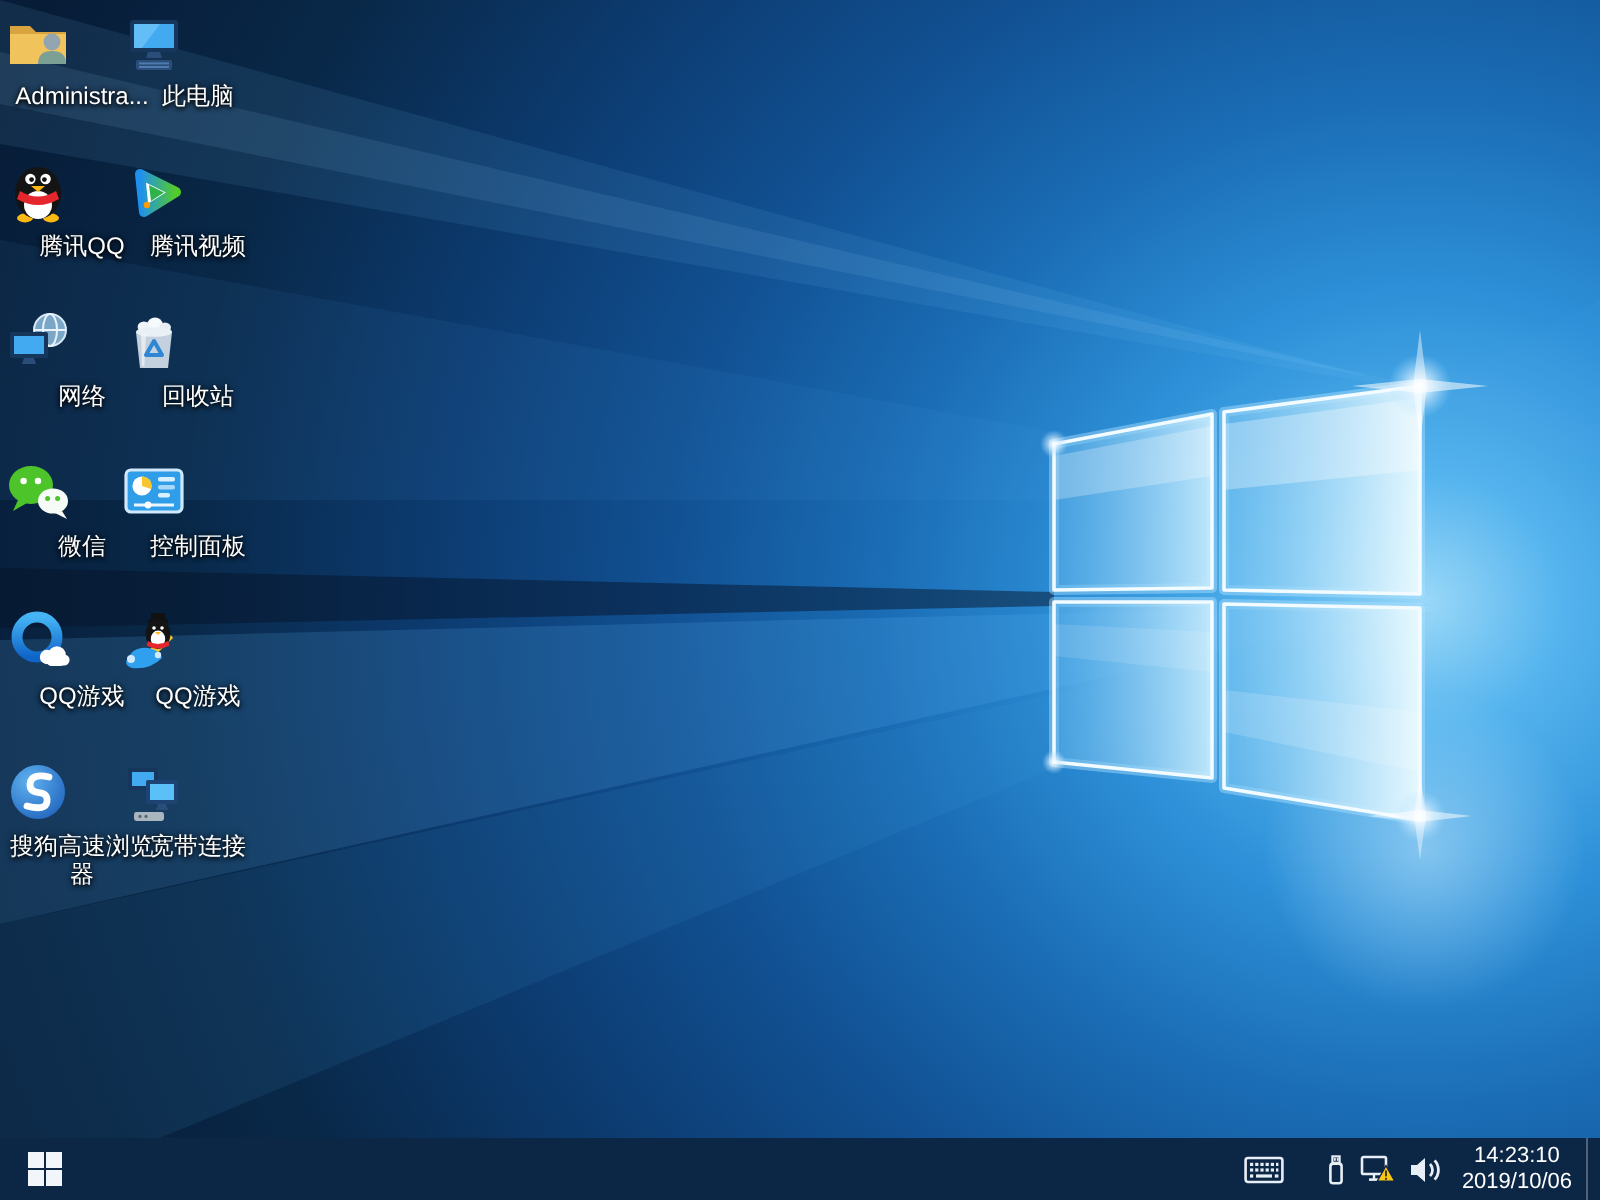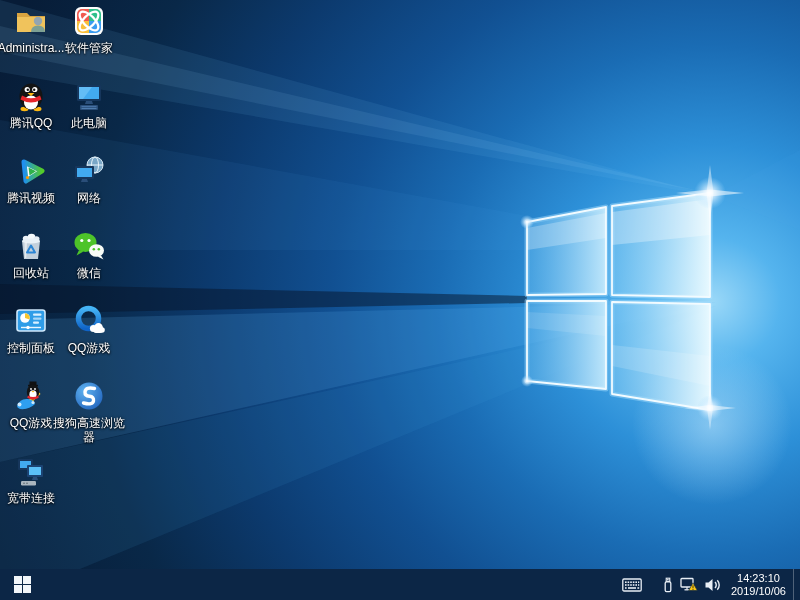--- a/index.html
+++ b/index.html
@@ -16,21 +16,21 @@
         #9ad8f8 0%, #55b4ee 9%, #2d90d8 22%, #1a6cb4 36%,
         #115092 50%, #0c3a6e 66%, #092848 82%, #071c37 100%);
   }
   .desktop svg.wall{position:absolute;left:0;top:0;width:100%;height:100%;}
   
   .icon-grid{
     position:absolute;left:2px;top:4px;
     display:grid;grid-template-columns:58px 58px;grid-auto-rows:75px;
   }
   .desk-icon{
-    width:58px;display:flex;flex-direction:column;align-items:center;
+    width:58px;display:flex;flex-direction:column;
     cursor:default;
   }
   .desk-icon .glyph{width:34px;height:34px;flex:0 0 auto;}
   .desk-icon .lbl{
     width:78px;margin-top:3px;text-align:center;
     color:#ffffff;font-size:12px;line-height:14px;
     text-shadow:0 1px 2px #000,0 0 3px rgba(0,0,0,.85);
     word-break:break-all;
   }
   
@@ -135,64 +135,48 @@
     <div class="desk-icon">
       <svg class="glyph" viewBox="0 0 34 34">
         <path d="M3,9 L13,9 L16,12 L31,12 L31,28 L3,28 Z" fill="#d9a440"></path>
         <path d="M3,13 L31,13 L31,28 L3,28 Z" fill="#f0c35c"></path>
         <circle cx="24" cy="17" r="4.2" fill="#93a5b1"></circle>
         <path d="M17,28 Q17,21.5 24,21.5 Q31,21.5 31,28 Z" fill="#7da094"></path>
       </svg>
       <div class="lbl">Administra...</div>
     </div>
 
-    <div class="desk-icon">
-      <svg class="glyph" viewBox="0 0 34 34">
-        <rect x="3" y="3" width="28" height="28" rx="6" fill="#fdfdfd"></rect>
-        <g clip-path="url(#smClip)">
-          <rect x="5" y="5" width="12" height="12" fill="#f15a4f"></rect>
-          <rect x="17" y="5" width="12" height="12" fill="#2fc08a"></rect>
-          <rect x="5" y="17" width="12" height="12" fill="#f9bf3b"></rect>
-          <rect x="17" y="17" width="12" height="12" fill="#3b9cf0"></rect>
-        </g>
-        <g fill="none" stroke="#ffffff" stroke-width="2.2">
-          <ellipse cx="17" cy="17" rx="12" ry="5.5" transform="rotate(45 17 17)"></ellipse>
-          <ellipse cx="17" cy="17" rx="12" ry="5.5" transform="rotate(-45 17 17)"></ellipse>
-        </g>
-      </svg>
-      <div class="lbl">软件管家</div>
+
+    <div class="desk-icon">
+      <svg class="glyph" viewBox="0 0 34 34">
+        <rect x="5" y="6" width="24" height="16" rx="1.5" fill="#16365c"></rect>
+        <rect x="7" y="8" width="20" height="12" fill="#42aaf0"></rect>
+        <path d="M7,8 L20,8 L11,20 L7,20 Z" fill="#63bdf6"></path>
+        <path d="M14,22 L20,22 L21,25 L13,25 Z" fill="#2a4e79"></path>
+        <rect x="8" y="26" width="18" height="5" rx="1" fill="#2a4e79"></rect>
+        <rect x="9.5" y="27.2" width="15" height="1" fill="#4e7bad"></rect>
+        <rect x="9.5" y="29" width="15" height="1" fill="#4e7bad"></rect>
+      </svg>
+      <div class="lbl">此电脑</div>
     </div>
 
     <div class="desk-icon">
       <svg class="glyph" viewBox="0 0 34 34">
         <ellipse cx="10.5" cy="30" rx="4" ry="2.2" fill="#fcb813"></ellipse>
         <ellipse cx="23.5" cy="30" rx="4" ry="2.2" fill="#fcb813"></ellipse>
         <ellipse cx="17" cy="17.5" rx="11.5" ry="13" fill="#141414"></ellipse>
         <ellipse cx="17" cy="23.5" rx="7" ry="7" fill="#ffffff"></ellipse>
         <circle cx="13.2" cy="10.5" r="2.6" fill="#fff"></circle>
           <circle cx="20.8" cy="10.5" r="2.6" fill="#fff"></circle>
         <circle cx="13.8" cy="10.8" r="1.2" fill="#111"></circle>
           <circle cx="20.2" cy="10.8" r="1.2" fill="#111"></circle>
         <path d="M13.5,14 L20.5,14 L17,17 Z" fill="#fcb813"></path>
         <path d="M8,16.5 Q17,22 26,16.5 L27.5,20.5 Q17,26.5 6.5,20.5 Z" fill="#e6262d"></path>
       </svg>
       <div class="lbl">腾讯QQ</div>
-    </div>
-
-    <div class="desk-icon">
-      <svg class="glyph" viewBox="0 0 34 34">
-        <rect x="5" y="6" width="24" height="16" rx="1.5" fill="#16365c"></rect>
-        <rect x="7" y="8" width="20" height="12" fill="#42aaf0"></rect>
-        <path d="M7,8 L20,8 L11,20 L7,20 Z" fill="#63bdf6"></path>
-        <path d="M14,22 L20,22 L21,25 L13,25 Z" fill="#2a4e79"></path>
-        <rect x="8" y="26" width="18" height="5" rx="1" fill="#2a4e79"></rect>
-        <rect x="9.5" y="27.2" width="15" height="1" fill="#4e7bad"></rect>
-        <rect x="9.5" y="29" width="15" height="1" fill="#4e7bad"></rect>
-      </svg>
-      <div class="lbl">此电脑</div>
     </div>
 
     <div class="desk-icon">
       <svg class="glyph" viewBox="0 0 34 34">
         <polygon points="10,8 28,17 12,27" fill="#ffffff" stroke="url(#tv)" stroke-width="5" stroke-linejoin="round"></polygon>
         <polygon points="14.5,13.5 22,17.2 15.5,21.5" fill="#2fb24a"></polygon>
         <circle cx="13.5" cy="23.5" r="1.6" fill="#ff9c00"></circle>
       </svg>
       <div class="lbl">腾讯视频</div>
     </div>

